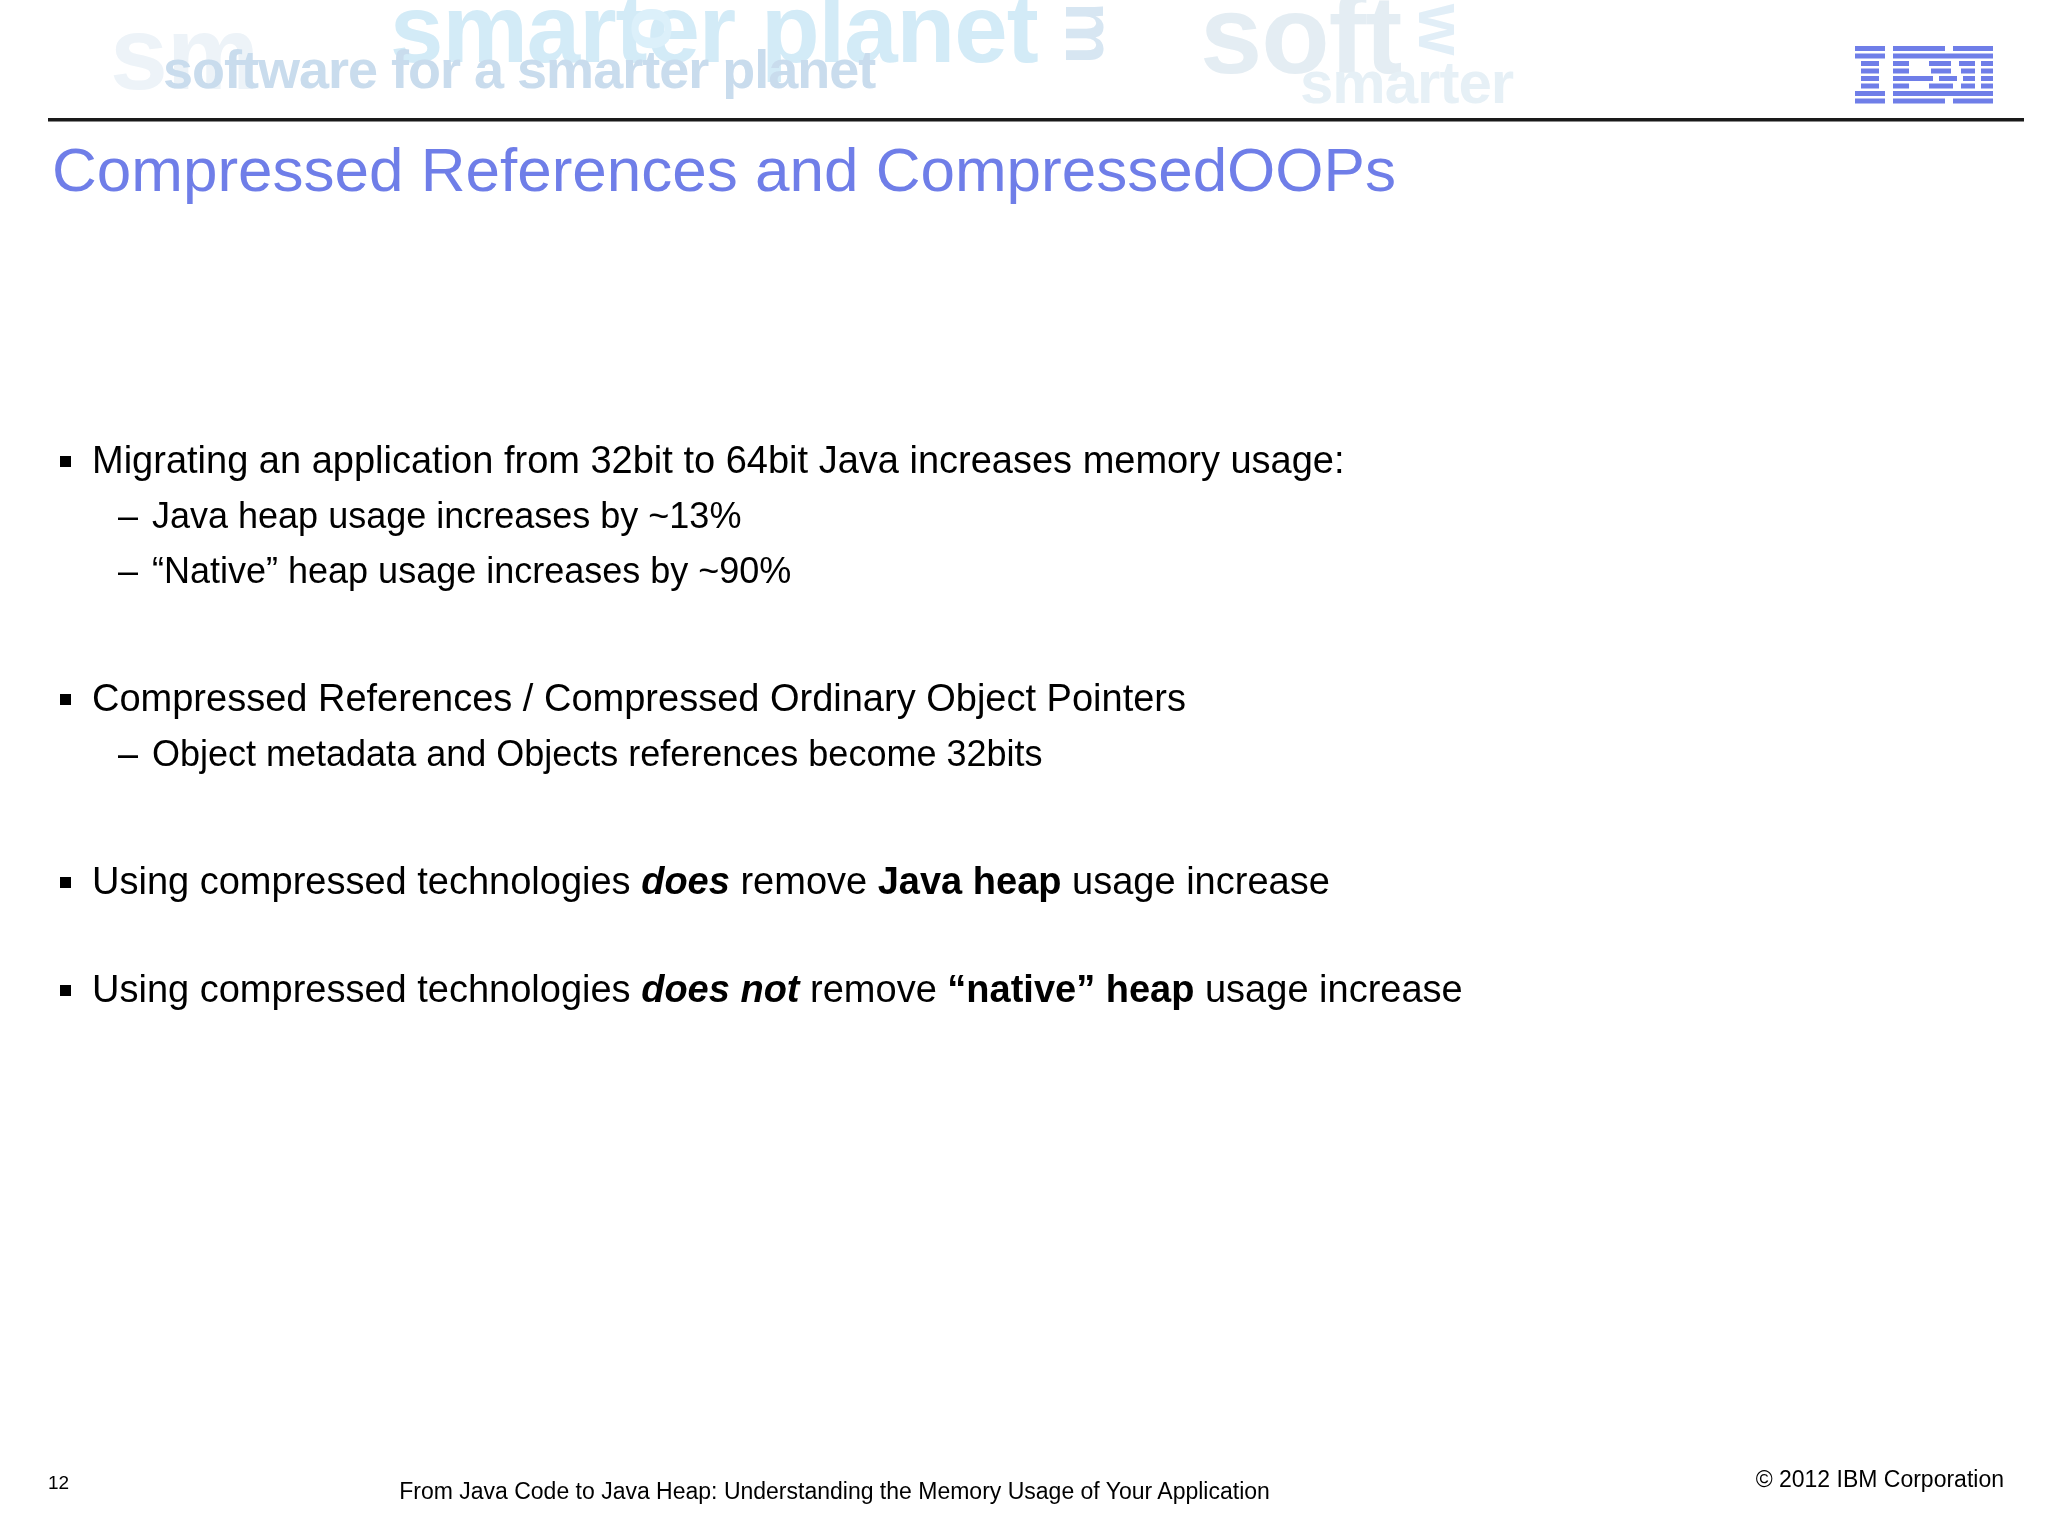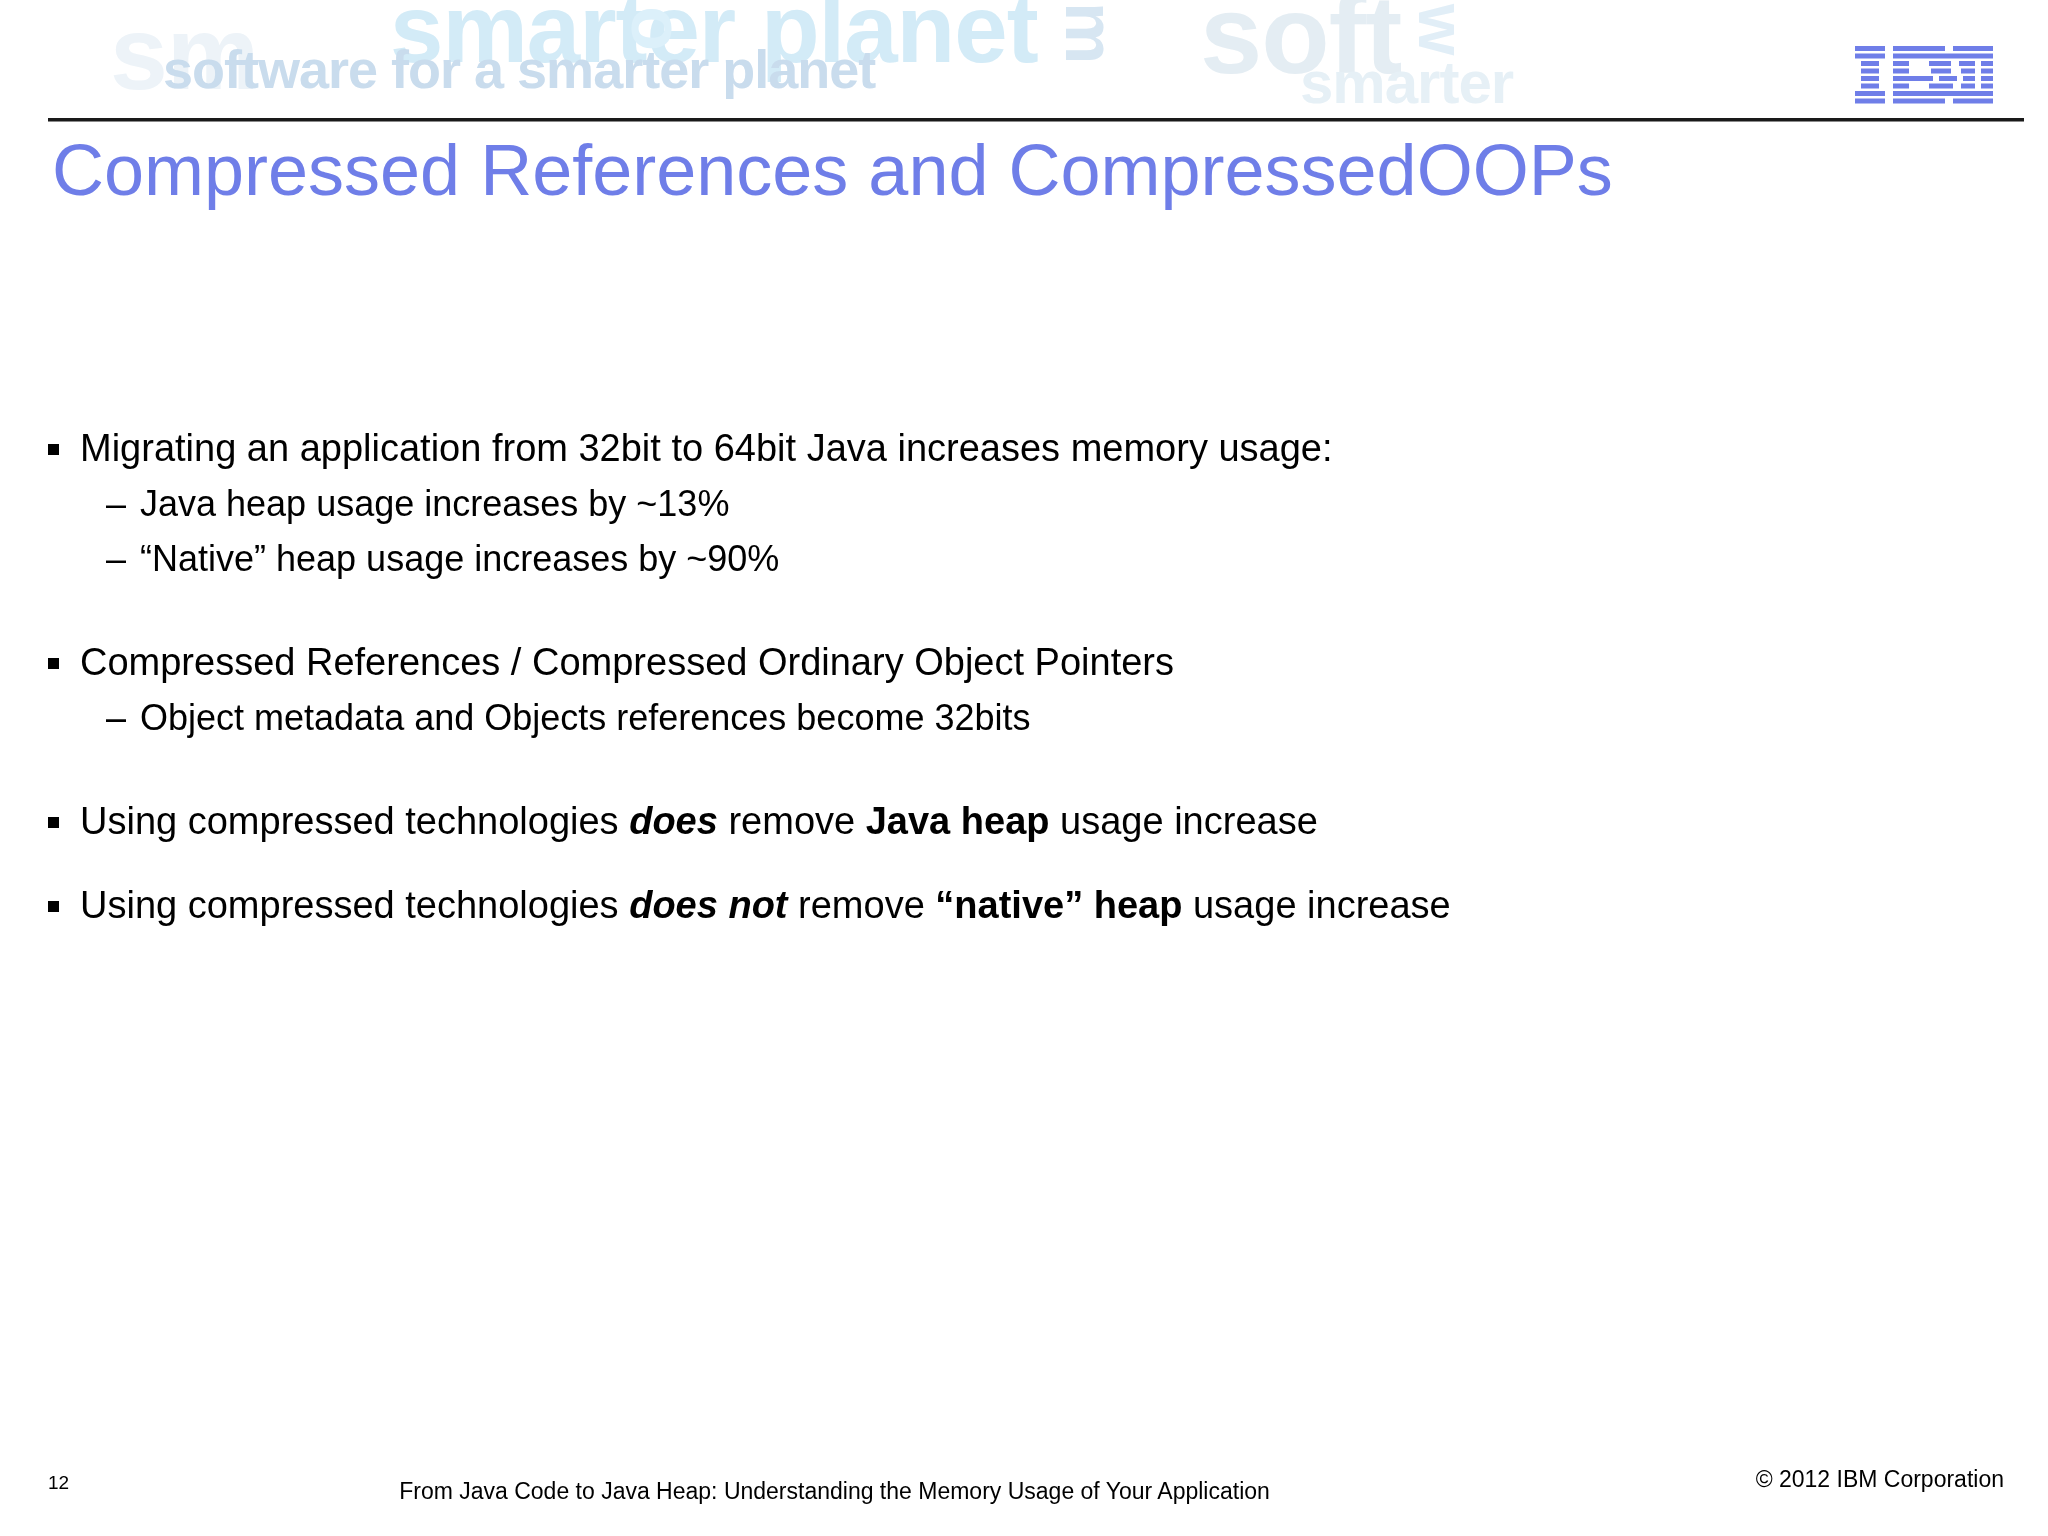--- a/index.html
+++ b/index.html
@@ -109,35 +109,35 @@
     background: #1a1a1a;
     border-bottom: 1px solid #8a8a8a;
   }
 
   
   .slide-title {
     position: absolute;
     left: 52px;
     top: 140px;
     width: 1800px;
-    font-size: 72px;
+    font-size: 62px;
     line-height: 60px;
     color: #6f7ee8;
     font-weight: normal;
     white-space: nowrap;
   }
 
   
   .body-area {
     position: absolute;
     left: 44px;
     top: 420px;
     width: 1960px;
   }
-  .bullet-group { margin: 0; }
+  .bullet-group { margin: 12px; }
 
   .lvl1 {
     position: relative;
     padding-left: 36px;
     font-size: 38px;
     line-height: 56px;
     color: #000000;
     white-space: nowrap;
   }
   .lvl1 .marker {

